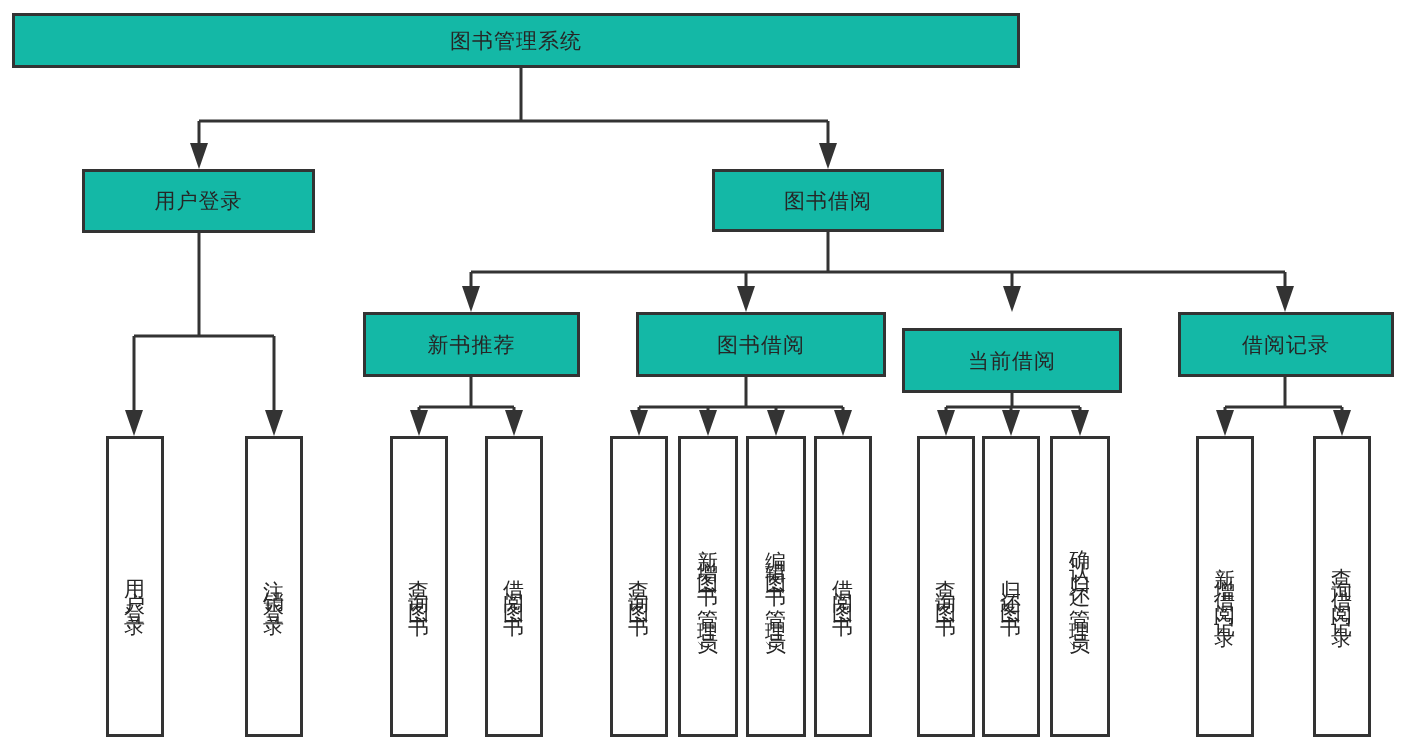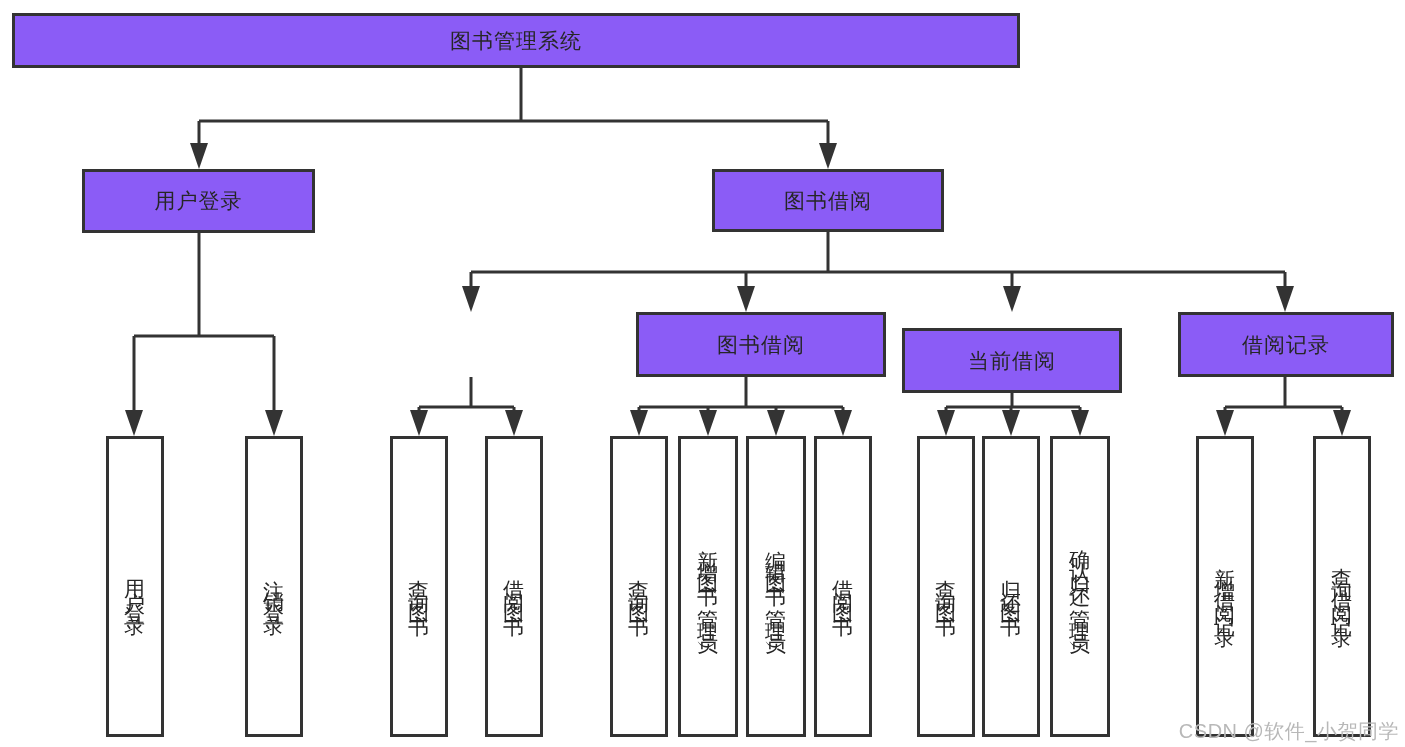--- a/index.html
+++ b/index.html
@@ -16,21 +16,21 @@
   }
   #connectors {
     position: absolute; left: 0; top: 0;
     width: 1405px; height: 747px;
     pointer-events: none;
   }
   .node {
     position: absolute;
     box-sizing: border-box;
     border: 3px solid #333333;
-    background: #8b5cf6;
+    background: #14b8a6;
     display: flex;
     align-items: center;
     justify-content: center;
     color: #262626;
     font-size: 21px;
     letter-spacing: 1px;
     white-space: nowrap;
   }
   .leaf {
     position: absolute;
@@ -134,20 +134,23 @@
     <span>图书管理系统</span>
   </div>
 
   <div class="node" style="left:82px; top:169px; width:233px; height:64px;">
     <span>用户登录</span>
   </div>
   <div class="node" style="left:712px; top:169px; width:232px; height:63px;">
     <span>图书借阅</span>
   </div>
 
+  <div class="node" style="left:363px; top:312px; width:217px; height:65px;">
+    <span>新书推荐</span>
+  </div>
   <div class="node" style="left:636px; top:312px; width:250px; height:65px;">
     <span>图书借阅</span>
   </div>
   <div class="node" style="left:902px; top:328px; width:220px; height:65px;">
     <span>当前借阅</span>
   </div>
   <div class="node" style="left:1178px; top:312px; width:216px; height:65px;">
     <span>借阅记录</span>
   </div>
 
@@ -188,15 +191,14 @@
     <span class="vtext">确认归还（管理员）</span>
   </div>
 
   <div class="leaf" style="left:1196px; top:436px; width:58px; height:301px;">
     <span class="vtext">新增借阅记录</span>
   </div>
   <div class="leaf" style="left:1313px; top:436px; width:58px; height:301px;">
     <span class="vtext">查询借阅记录</span>
   </div>
 
-  <div id="watermark">CSDN @软件_小贺同学</div>
 
 </div>
 
 </body></html>

